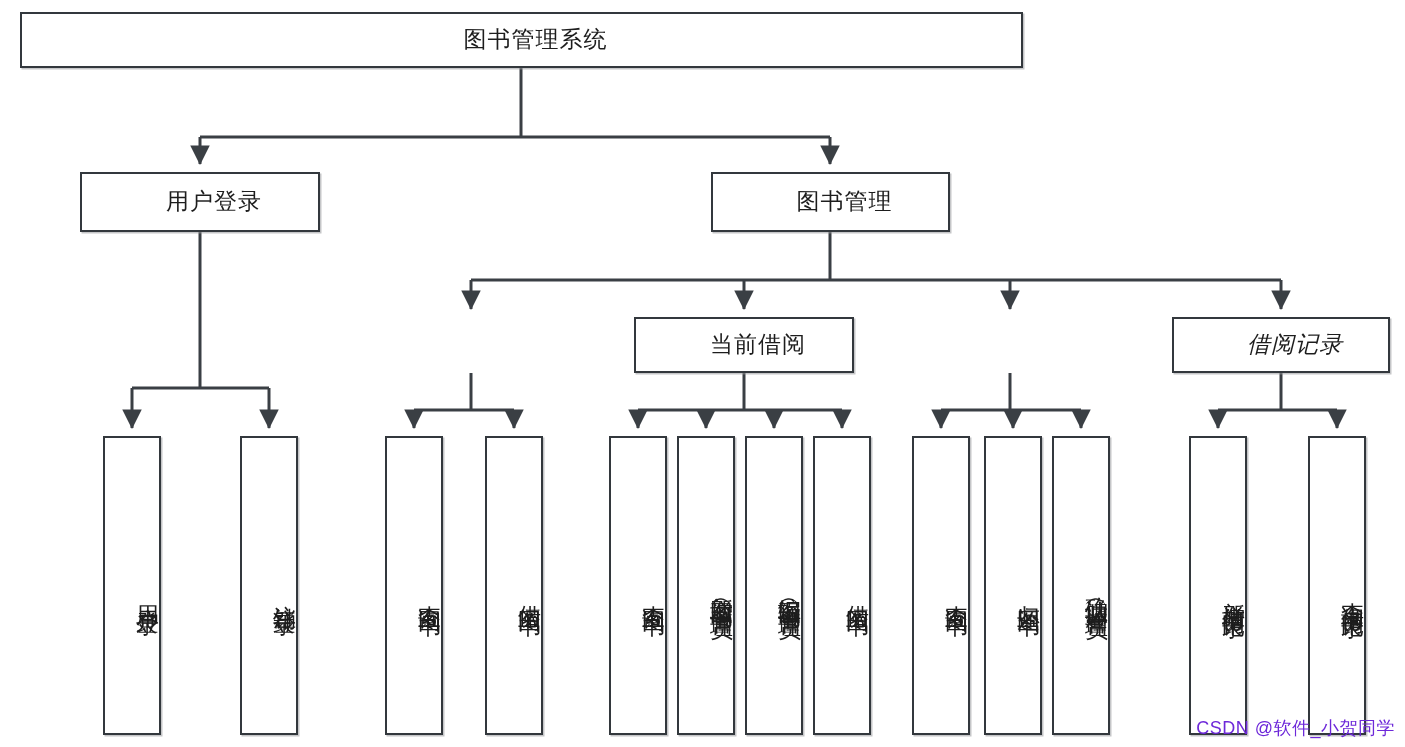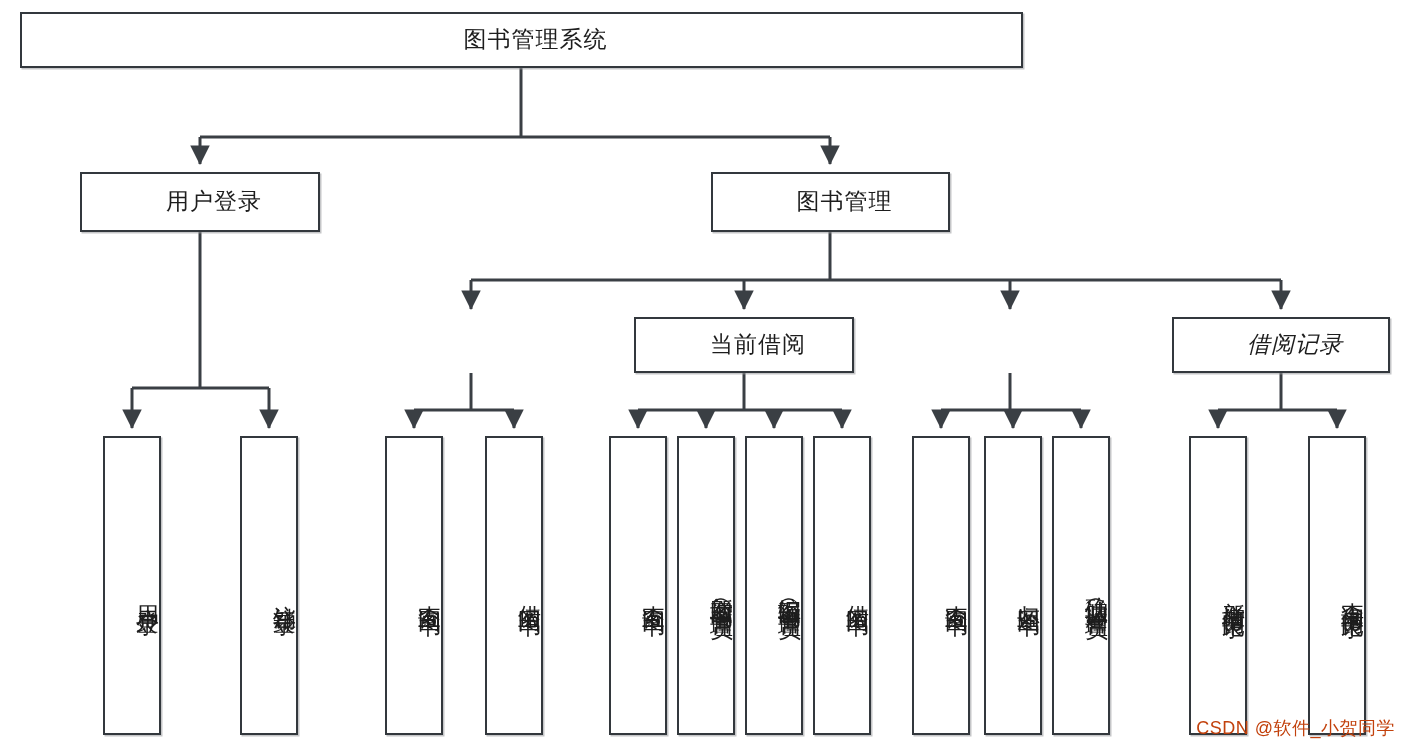--- a/index.html
+++ b/index.html
@@ -49,21 +49,21 @@
     align-items: flex-start;
     justify-content: center;
     padding-top: 14px;
     line-height: 1.0;
   }
   .watermark {
     position: absolute;
     right: 10px;
     bottom: 7px;
     font-size: 18px;
-    color: #c2410c;
+    color: #6d28d9;
     letter-spacing: 0.5px;
     white-space: nowrap;
     pointer-events: none;
   }
 </style>
 </head>
 <body>
 
 <div id="canvas">
 

